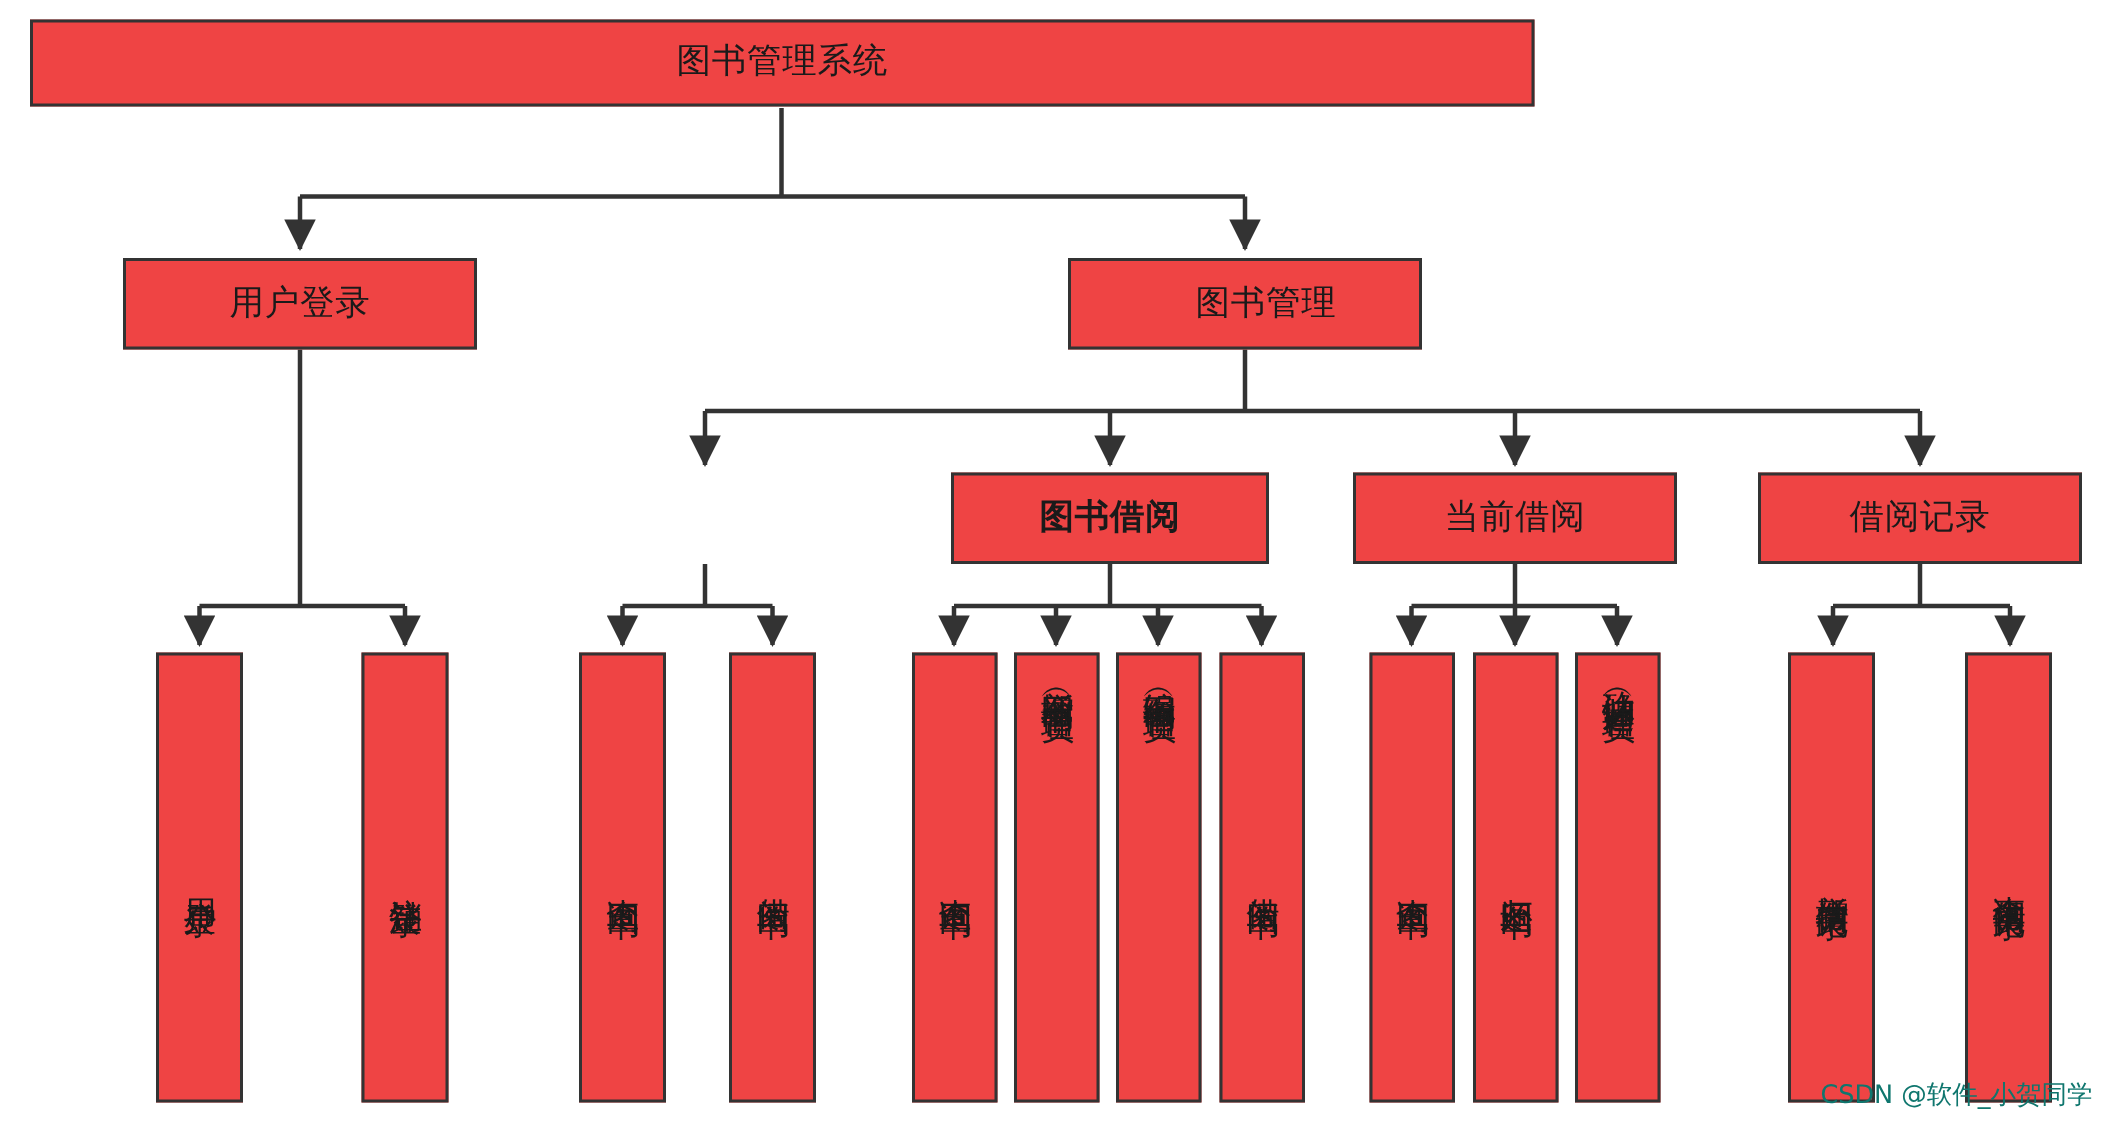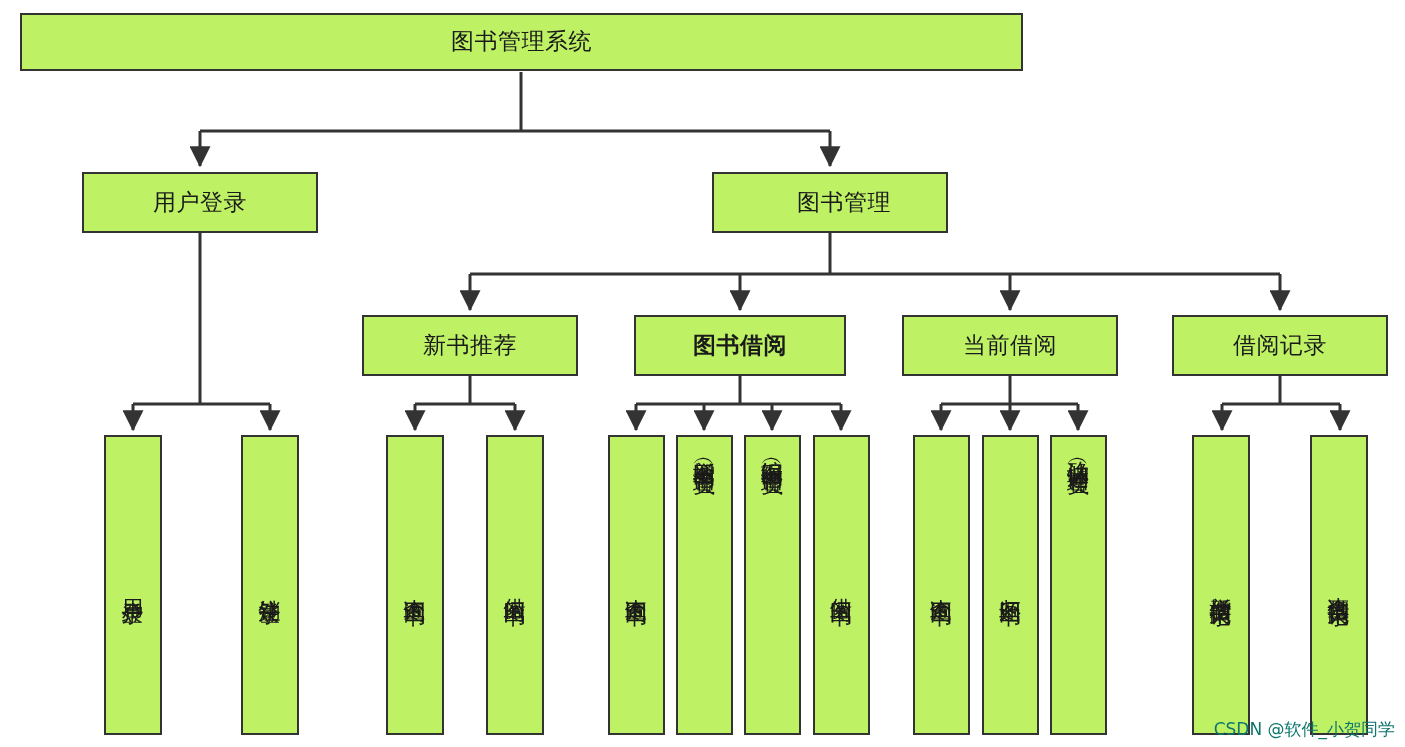--- a/index.html
+++ b/index.html
@@ -22,21 +22,21 @@
     position: absolute;
     left: 0;
     top: 0;
     width: 1405px;
     height: 747px;
     pointer-events: none;
   }
   .node {
     position: absolute;
     box-sizing: border-box;
-    background: #bef264;
+    background: #ef4444;
     border: 2px solid #333333;
     display: flex;
     align-items: center;
     justify-content: center;
     color: #1a1a1a;
     z-index: 2;
   }
   .node .label {
     display: block;
     text-align: center;
@@ -135,23 +135,20 @@
     <span class="label">图书管理系统</span>
   </div>
 
   <div class="node horiz" style="left:82px; top:172px; width:236px; height:61px;">
     <span class="label">用户登录</span>
   </div>
   <div class="node horiz" style="left:712px; top:172px; width:236px; height:61px;padding-left:28px;">
     <span class="label">图书管理</span>
   </div>
 
-  <div class="node horiz" style="left:362px; top:315px; width:216px; height:61px;">
-    <span class="label">新书推荐</span>
-  </div>
   <div class="node horiz" style="left:634px; top:315px; width:212px; height:61px;font-weight:bold;">
     <span class="label">图书借阅</span>
   </div>
   <div class="node horiz" style="left:1172px; top:315px; width:216px; height:61px;">
     <span class="label">借阅记录</span>
   </div>
   <div class="node horiz" style="left:902px; top:315px; width:216px; height:61px;">
     <span class="label">当前借阅</span>
   </div>
 

